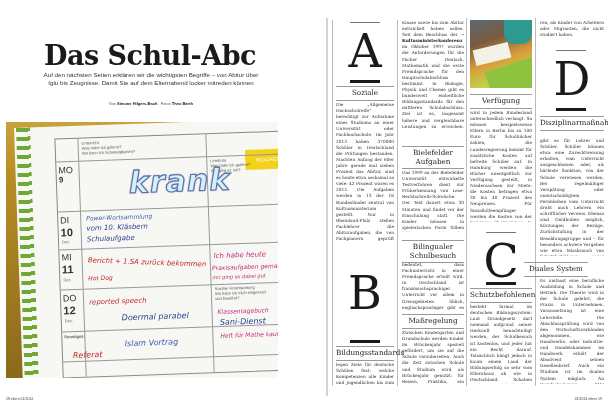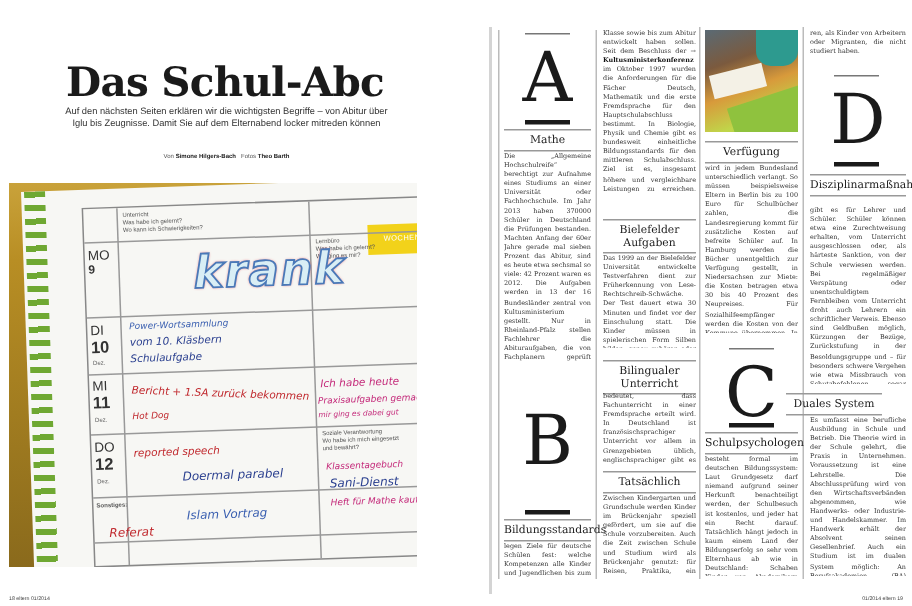--- a/index.html
+++ b/index.html
@@ -128,55 +128,55 @@
 
   <div class="folio-left">18  eltern  01/2014</div>
 </div>
 
 <div class="spine"></div>
 
 <div class="col-frame" style="left:332px;top:20px;width:66px;height:366px"></div>
 <div class="letter-bar-top" style="left:350px;top:22px;width:30px"></div>
 <div class="letter" style="left:332px;top:28px;width:66px">A</div>
 <div class="letter-bar" style="left:350px;top:80px;width:30px"></div>
-<div class="term" style="left:336px;top:86px;width:58px">Mathe</div>
+<div class="term" style="left:336px;top:86px;width:58px">Soziale</div>
 <div class="body" style="left:336px;top:102px;width:58px;height:140px;overflow:hidden">
   <span>Die „Allgemeine Hochschulreife“ berechtigt zur Aufnahme eines Studiums an einer Universität oder Fachhochschule. Im Jahr 2013 haben 370000 Schüler in Deutschland die Prüfungen bestanden. Machten Anfang der 60er Jahre gerade mal sieben Prozent das Abitur, sind es heute etwa sechsmal so viele: 42 Prozent waren es 2012. Die Aufgaben werden in 13 der 16 Bundesländer zentral von Kultusministerium gestellt. Nur in Rheinland-Pfalz stellen Fachlehrer die Abituraufgaben, die von Fachplanern geprüft werden. Ab Anschulfjahr 2016/17 können alle Bundesländer auf einen gemeinsamen Pool an Aufgaben zugreifen. Für Deutsch, Mathematik, Englisch und Französisch. Das hat die</span>
   → 
   
 </div>
 <div class="letter" style="left:332px;top:270px;width:66px">B</div>
 <div class="letter-bar" style="left:350px;top:340px;width:30px"></div>
 <div class="term" style="left:336px;top:346px;width:58px">Bildungsstandards</div>
 <div class="body" style="left:336px;top:362px;width:58px;height:24px;overflow:hidden">legen Ziele für deutsche Schülen fest: welche Kompetenzen alle Kinder und Jugendlichen bis zum Ende der 4., 9. und 10.</div>
 
 <div class="body" style="left:402px;top:20px;width:62px;height:110px;overflow:hidden">
   <span>Klasse sowie bis zum Abitur entwickelt haben sollen. Seit dem Beschluss der</span>
   → <b>Kultusministerkonferenz</b>
   <span>im Oktober 1997 wurden die Anforderungen für die Fächer Deutsch, Mathematik und die erste Fremdsprache für den Hauptschulabschluss bestimmt. In Biologie, Physik und Chemie gibt es bundesweit einheitliche Bildungsstandards für den mittleren Schulabschluss. Ziel ist es, insgesamt höhere und vergleichbare Leistungen zu erreichen. Untersützt und überprüft werden die Bundesländer dabei vom Institut zur Qualitätsentwicklung im Bildungswesen (IQB) in Berlin.</span>
 </div>
 <div class="term" style="left:402px;top:146px;width:62px">Bielefelder Aufgaben</div>
 <div class="body" style="left:402px;top:170px;width:62px;height:62px;overflow:hidden">Das 1999 an der Bielefelder Universität entwickelte Testverfahren dient zur Früherkennung von Lese-Rechtschreib-Schwäche. Der Test dauert etwa 30 Minuten und findet vor der Einschulung statt. Die Kinder müssen in spielerischen Form Silben bilden, genau zuhören oder reimen. Durchgeführt wird das Screening meist von Logopäden oder Schulpsychologen.</div>
-<div class="term" style="left:402px;top:240px;width:62px">Bilingualer Unterricht</div>
+<div class="term" style="left:402px;top:240px;width:62px">Bilingualer Schulbesuch</div>
 <div class="body" style="left:402px;top:262px;width:62px;height:48px;overflow:hidden">bedeutet, dass Fachunterricht in einer Fremdsprache erteilt wird. In Deutschland ist französischsprachiger Unterricht vor allem in Grenzgebieten üblich, englischsprachiger gibt es bundesweit. 2013 boten über 1500 Schulen in Deutschland bilinguale Bildungsgänge an.</div>
-<div class="term" style="left:402px;top:314px;width:62px">Tatsächlich</div>
+<div class="term" style="left:402px;top:314px;width:62px">Maßregelung</div>
 <div class="body" style="left:402px;top:330px;width:62px;height:54px;overflow:hidden">Zwischen Kindergarten und Grundschule werden Kinder im Brückenjahr speziell gefördert, um sie auf die Schule vorzubereiten. Auch die Zeit zwischen Schule und Studium wird als Brückenjahr genutzt: für Reisen, Praktika, ein soziales oder ökologisches Jahr.</div>
 
 <div class="col-frame" style="left:466px;top:18px;width:70px;height:368px"></div>
 <div class="pupils-photo" title="Schüler mit Büchern">
   <div class="pp-shirt"></div>
   <div class="pp-green"></div>
   <div class="pp-book"></div>
 </div>
 <div class="term" style="left:470px;top:94px;width:62px">Verfügung</div>
 <div class="body" style="left:470px;top:110px;width:62px;height:112px;overflow:hidden">wird in jedem Bundesland unterschiedlich verlangt. So müssen beispielsweise Eltern in Berlin bis zu 100 Euro für Schulbücher zahlen, die Landesregierung kommt für zusätzliche Kosten auf befreite Schüler auf. In Hamburg werden die Bücher unentgeltlich zur Verfügung gestellt, in Niedersachsen zur Miete: die Kosten betragen etwa 30 bis 40 Prozent des Neupreises. Für Sozialhilfeempfänger werden die Kosten von der Kommune übernommen. In Bayern wurde das Büchergeld nach heftigen Protesten wieder abgeschafft.</div>
 <div class="letter-bar-top" style="left:486px;top:232px;width:30px"></div>
 <div class="letter" style="left:466px;top:238px;width:70px">C</div>
 <div class="letter-bar" style="left:486px;top:282px;width:30px"></div>
-<div class="term" style="left:470px;top:288px;width:62px">Schulpsychologen</div>
+<div class="term" style="left:470px;top:288px;width:62px">Schutzbefohlenen</div>
 <div class="body" style="left:470px;top:304px;width:62px;height:80px;overflow:hidden">besteht formal im deutschen Bildungssystem: Laut Grundgesetz darf niemand aufgrund seiner Herkunft benachteiligt werden, der Schulbesuch ist kostenlos, und jeder hat ein Recht darauf. Tatsächlich hängt jedoch in kaum einem Land der Bildungserfolg so sehr vom Elternhaus ab wie in Deutschland: Schaben Kinder von Akademikern eine dreimal höhere Chance, Abitur zu machen, und sogar eine etwa achtmal so hohe Chance, zu studie-</div>
 
 <div class="body" style="left:540px;top:20px;width:64px;height:20px;overflow:hidden">ren, als Kinder von Arbeitern oder Migranten, die nicht studiert haben.</div>
 <div class="letter-bar-top" style="left:556px;top:50px;width:30px"></div>
 <div class="letter" style="left:540px;top:56px;width:64px">D</div>
 <div class="letter-bar" style="left:556px;top:108px;width:30px"></div>
 <div class="term" style="left:540px;top:116px;width:64px">Disziplinarmaßnahmen</div>
 <div class="body" style="left:540px;top:138px;width:64px;height:118px;overflow:hidden">gibt es für Lehrer und Schüler. Schüler können etwa eine Zurechtweisung erhalten, vom Unterricht ausgeschlossen oder, als härteste Sanktion, von der Schule verwiesen werden. Bei regelmäßiger Verspätung oder unentschuldigtem Fernbleiben vom Unterricht droht auch Lehrern ein schriftlicher Verweis. Ebenso sind Geldbußen möglich, Kürzungen der Bezüge, Zurückstufung in der Besoldungsgruppe und – für besonders schwere Vergehen wie etwa Missbrauch von Schutzbefohlenen – sogar die Entlassung aus dem Beamtenverhältnis. Das gängigste Mittel zur Maßregelung von Lehrern ist eine negative Beurteilung.</div>
 <div class="term" style="left:524px;top:262px;width:64px">Duales System</div>
 <div class="body" style="left:540px;top:278px;width:64px;height:106px;overflow:hidden">Es umfasst eine berufliche Ausbildung in Schule und Betrieb. Die Theorie wird in der Schule gelehrt, die Praxis in Unternehmen. Voraussetzung ist eine Lehrstelle. Die Abschlussprüfung wird von den Wirtschaftsverbänden abgenommen, wie Handwerks- oder Industrie- und Handelskammer. Im Handwerk erhält der Absolvent seinen Gesellenbrief. Auch ein Studium ist im dualen System möglich: An Berufsakademien (BA) erfolgt die theoretische Ausbildung an der Berufsakademie, die praktische Ausbildung in einem Unternehmen.</div>

